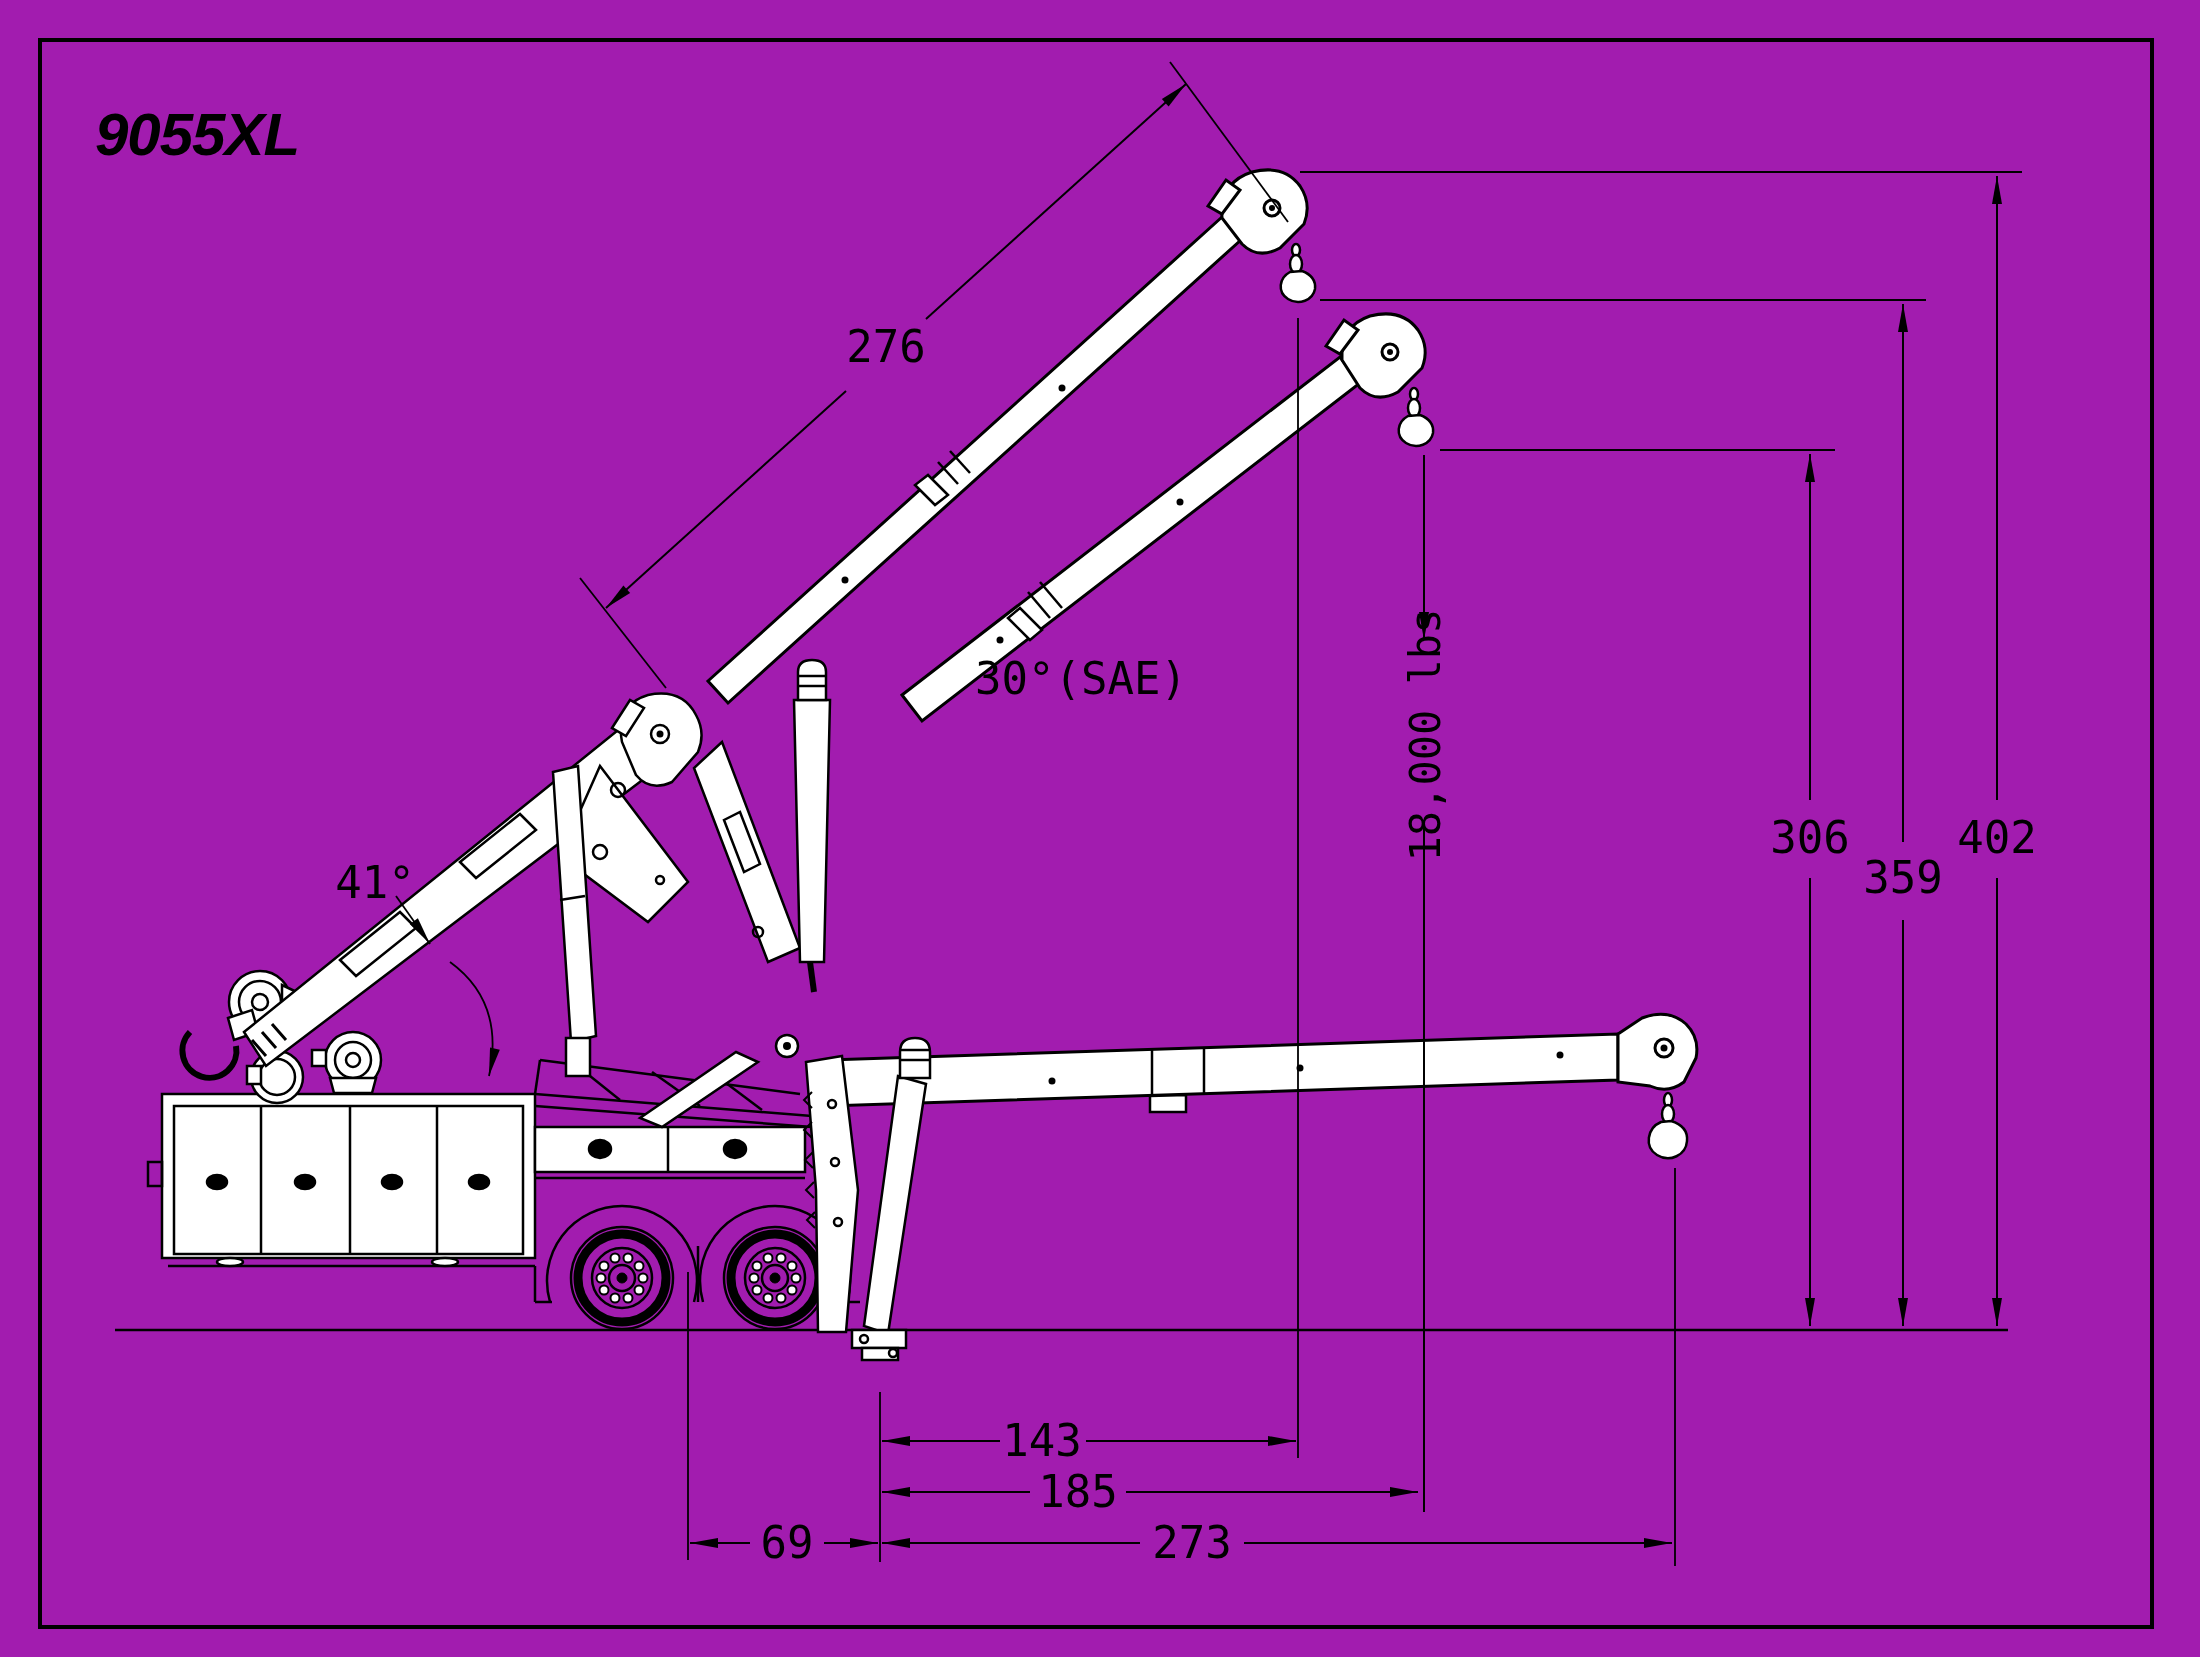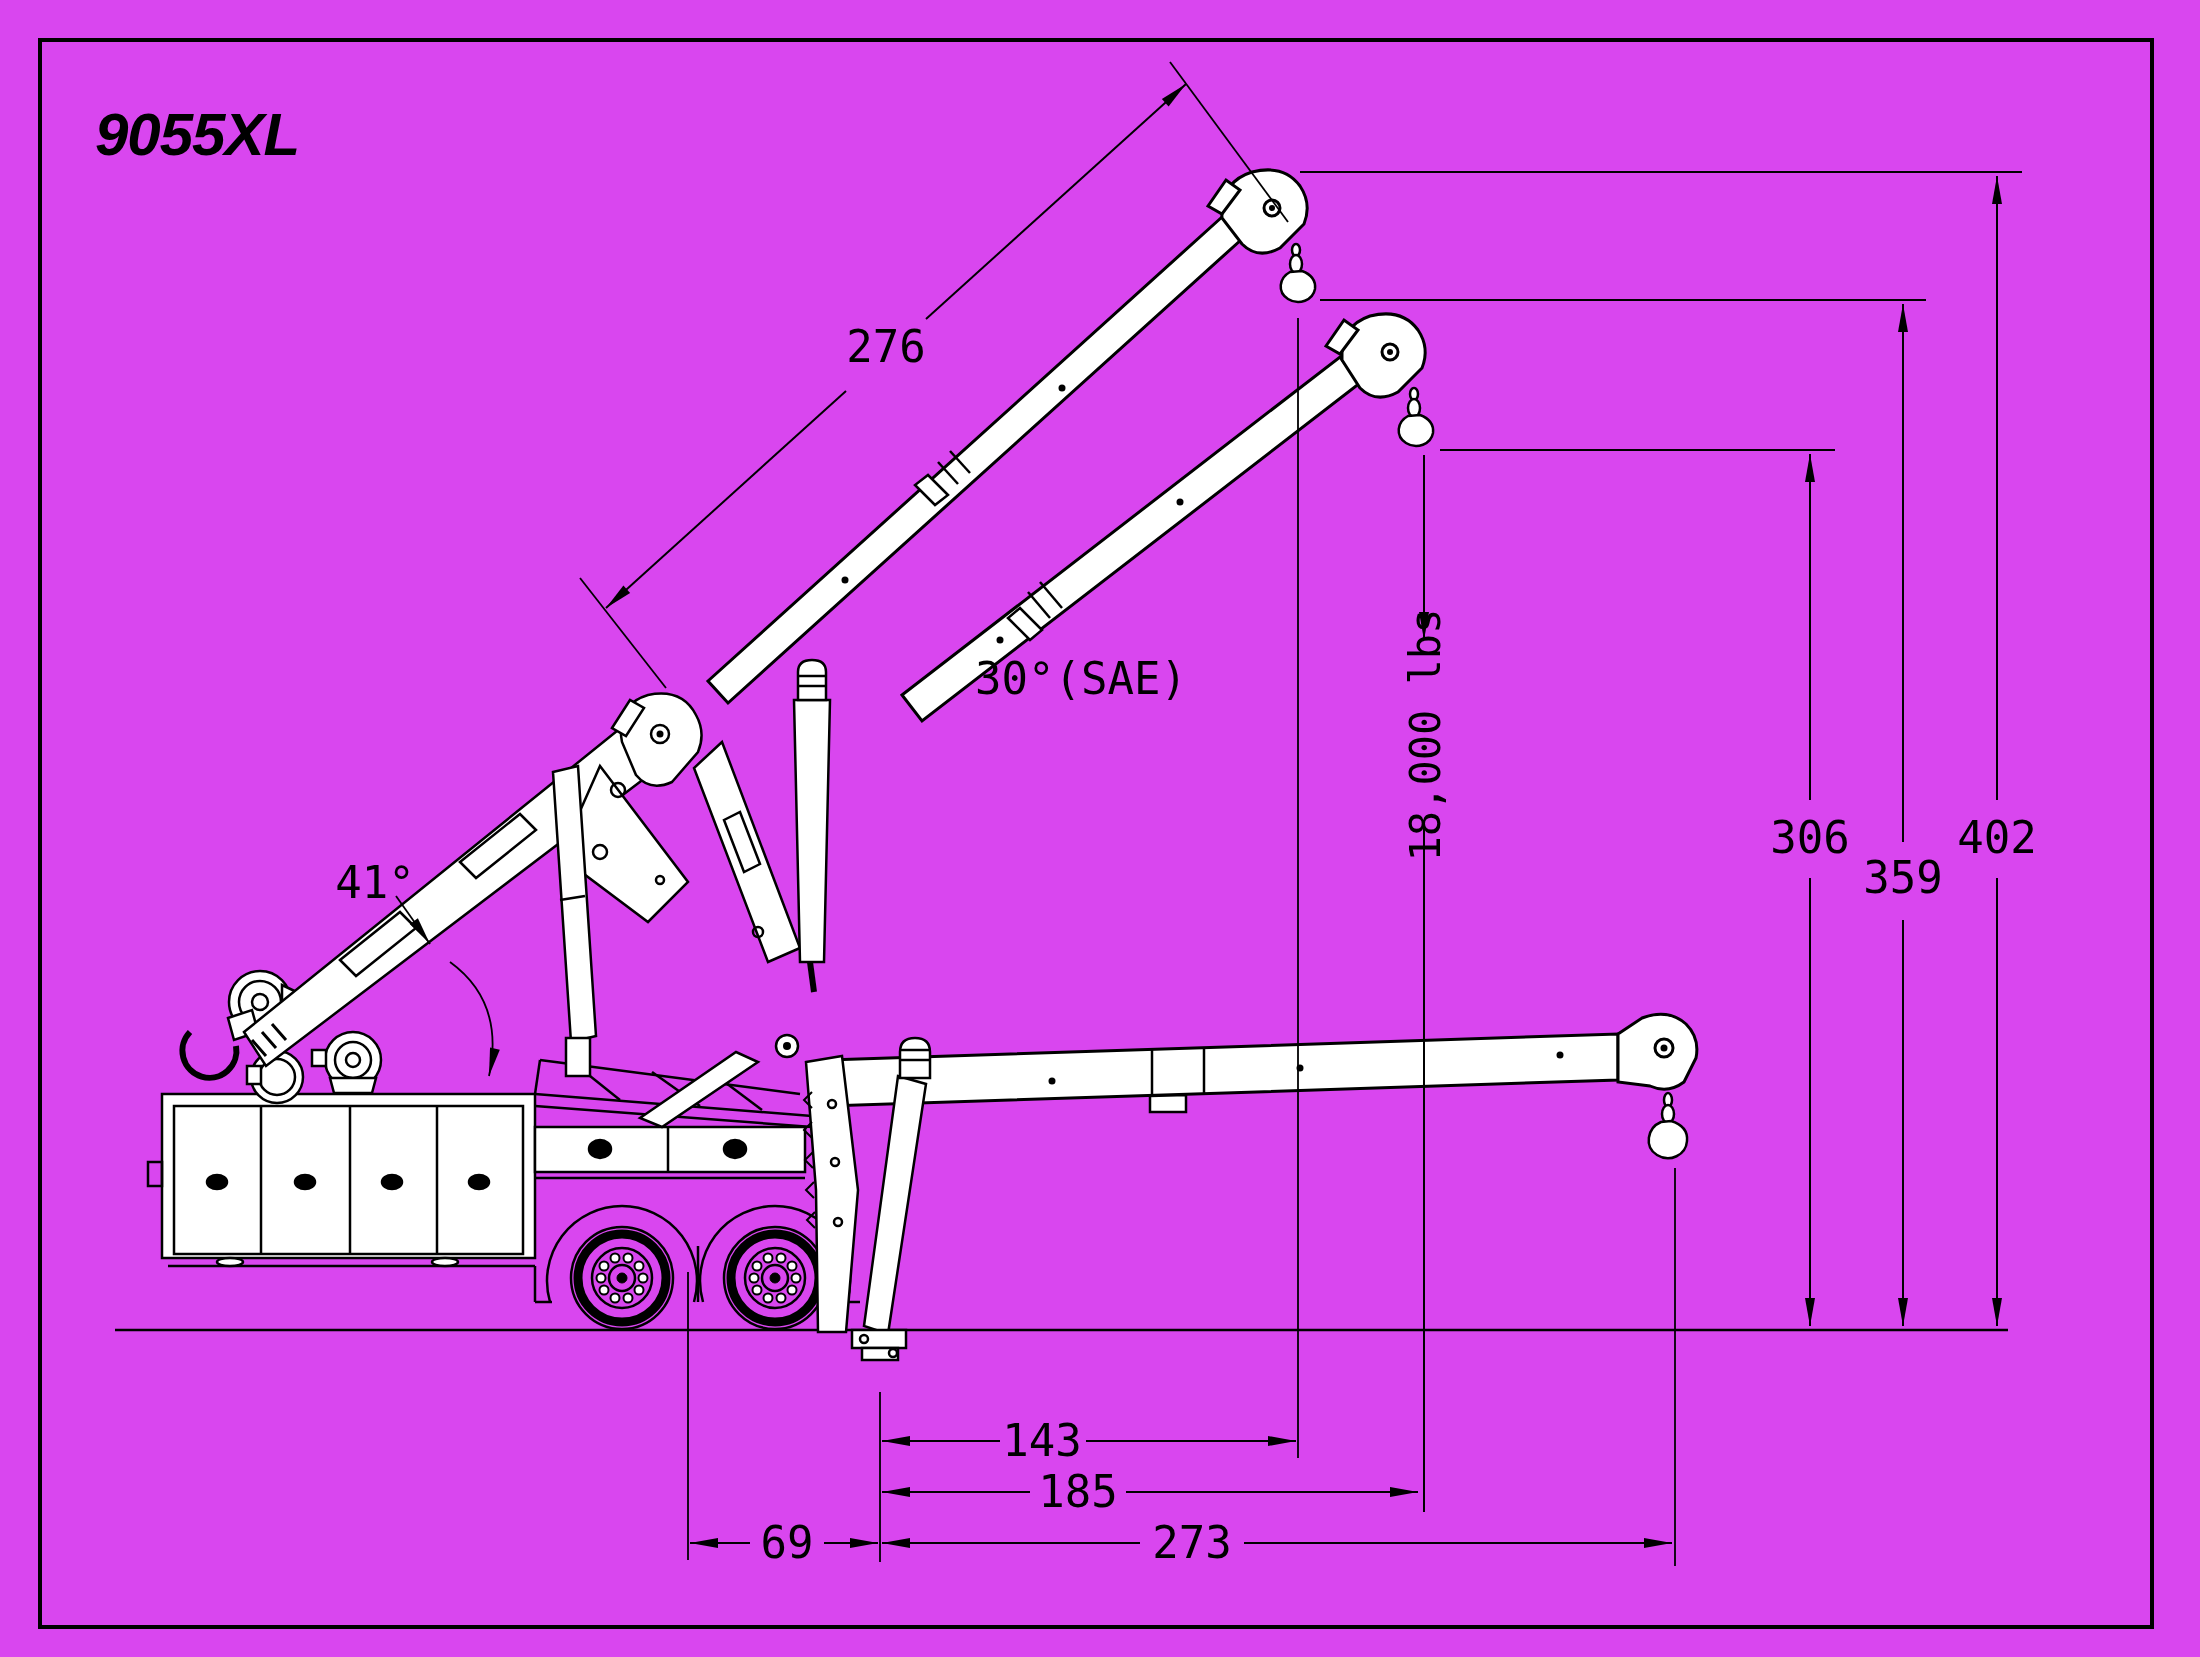--- a/index.html
+++ b/index.html
@@ -1,19 +1,19 @@
 <!DOCTYPE html>
 <html><head>
 <meta charset="utf-8">
 <style>
   html,body { margin:0; padding:0; background:#ffffff; }
   .page {
     position:relative;
     width:2200px; height:1657px;
-    background:#d946ef;
+    background:#a21caf;
     font-family:"DejaVu Sans Mono", monospace;
   }
   svg { display:block; }
   .dimtext  { font-family:"DejaVu Sans Mono", monospace; font-size:44px; fill:#000; }
   .dimtext-sm { font-family:"DejaVu Sans Mono", monospace; font-size:42px; fill:#000; }
   .titletext{ font-family:"Liberation Sans","DejaVu Sans",sans-serif; font-size:60px;
               font-weight:bold; font-style:italic; fill:#000; letter-spacing:-1px; }
 </style>
 </head>
 <body>

